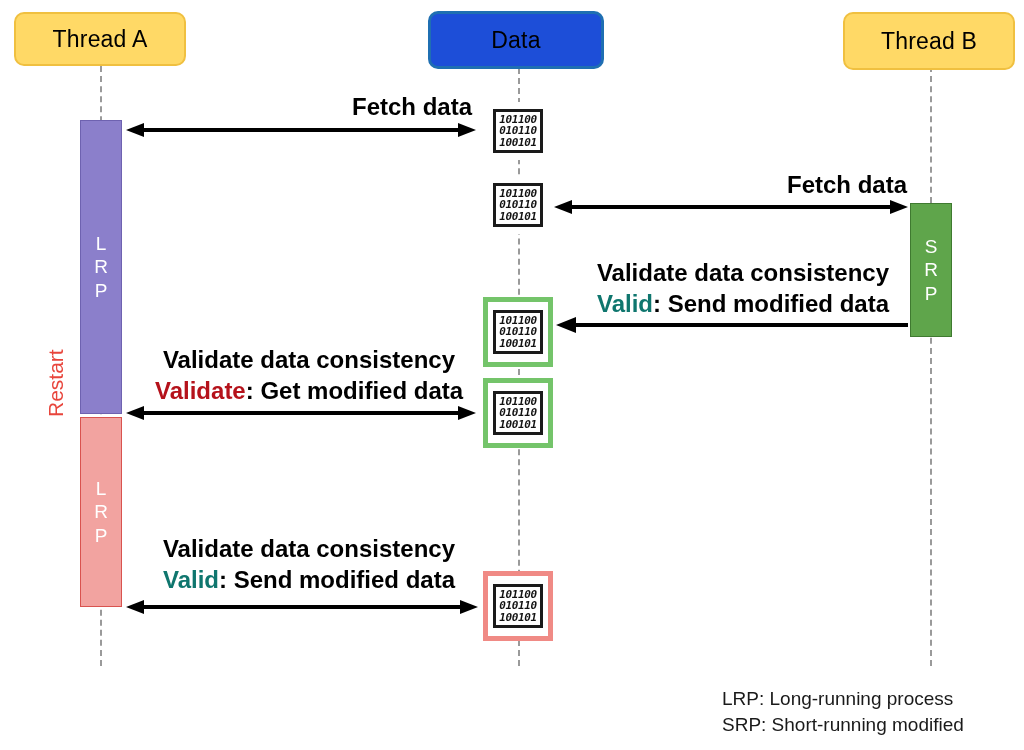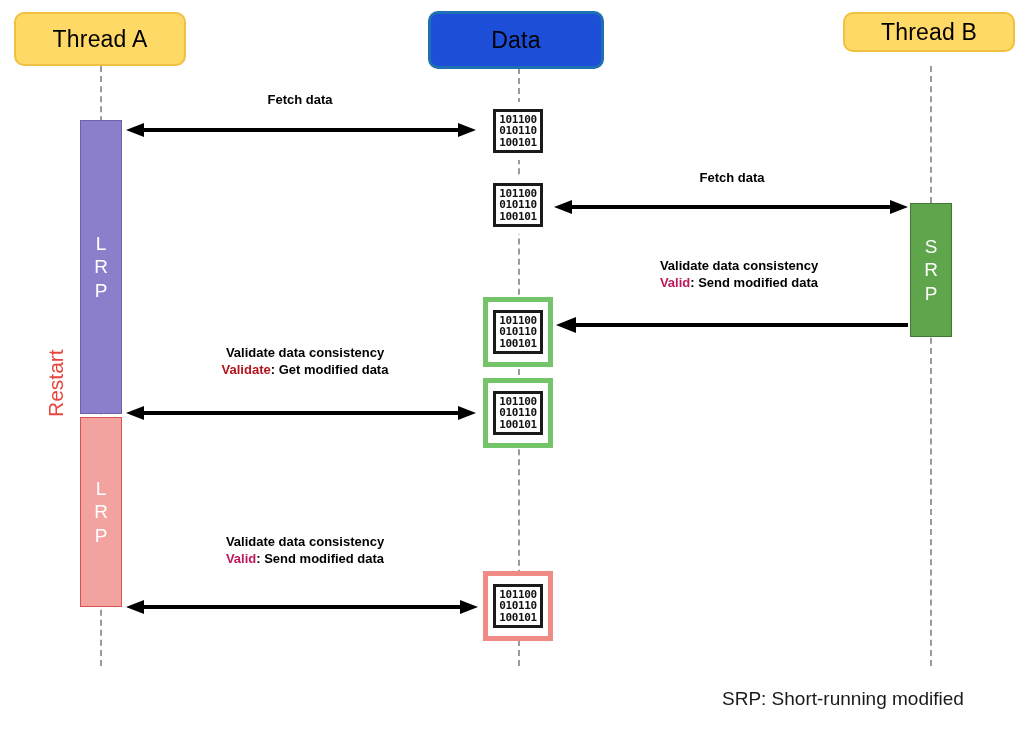--- a/index.html
+++ b/index.html
@@ -89,38 +89,39 @@
     justify-content: center;
   }
   .data-icon .bits {
     font-family: "DejaVu Sans Mono", monospace;
     font-size: 11px;
     font-weight: 700;
     line-height: 1.05;
     color: #111111;
     letter-spacing: -0.4px;
     white-space: nowrap;
+    font-style: italic;
   }
 
   
   .arrow-wrap { position: absolute; }
   .arrow-wrap svg { display: block; overflow: visible; }
 
   
   .msg-label {
     position: absolute;
-    text-align: center;
-    font-size: 13px;
+    text-align: right;
+    font-size: 24px;
     font-weight: 700;
     color: #000000;
     line-height: 1.28;
     white-space: nowrap;
   }
   .msg-label .line { display: block; }
-  .verdict-valid   { color: #be185d; }
+  .verdict-valid   { color: #0f766e; }
   .verdict-invalid { color: #B5121B; }
 
   
   .restart-label {
     position: absolute;
     color: #E8453C;
     font-size: 21px;
     font-weight: 400;
     white-space: nowrap;
     transform-origin: left bottom;
@@ -147,21 +148,21 @@
   <div class="lifeline" style="left:930px; top:66px; height:600px;"></div>
 
   <div class="actor-box actor-thread" style="left:14px; top:12px; width:172px; height:54px;">
     <span>Thread A</span>
   </div>
 
   <div class="actor-box actor-data" style="left:428px; top:11px; width:176px; height:58px;">
     <span>Data</span>
   </div>
 
-  <div class="actor-box actor-thread" style="left:843px; top:12px; width:172px; height:40px;">
+  <div class="actor-box actor-thread" style="left:843px; top:12px; width:172px; height:58px;">
     <span>Thread B</span>
   </div>
 
   <div class="activation act-purple" style="left:80px; top:120px; width:42px; height:294px;">
     <span class="glyph-line">L</span>
     <span class="glyph-line">R</span>
     <span class="glyph-line">P</span>
   </div>
 
   <div class="activation act-salmon" style="left:80px; top:417px; width:42px; height:190px;">
@@ -271,16 +272,17 @@
   </div>
   <div class="arrow-wrap" style="left:126px; top:597px; width:352px; height:20px;">
     <svg width="352" height="20" viewBox="0 0 352 20">
       <line x1="14" y1="10" x2="338" y2="10" stroke="#000" stroke-width="4"></line>
       <polygon points="0,10 18,3 18,17" fill="#000"></polygon>
       <polygon points="352,10 334,3 334,17" fill="#000"></polygon>
     </svg>
   </div>
 
   <div class="legend" style="left:722px; top:686px;">
+    <span class="line">LRP: Long-running process</span>
     <span class="line">SRP: Short-running modified</span>
   </div>
 
 </div>
 
 </body></html>

